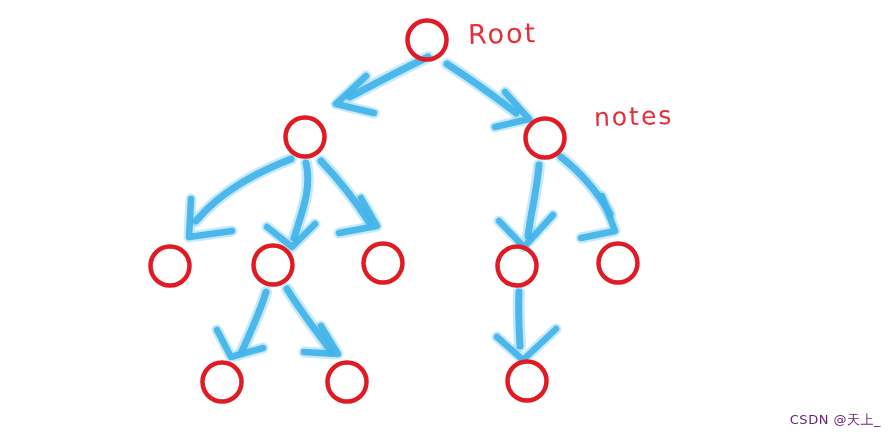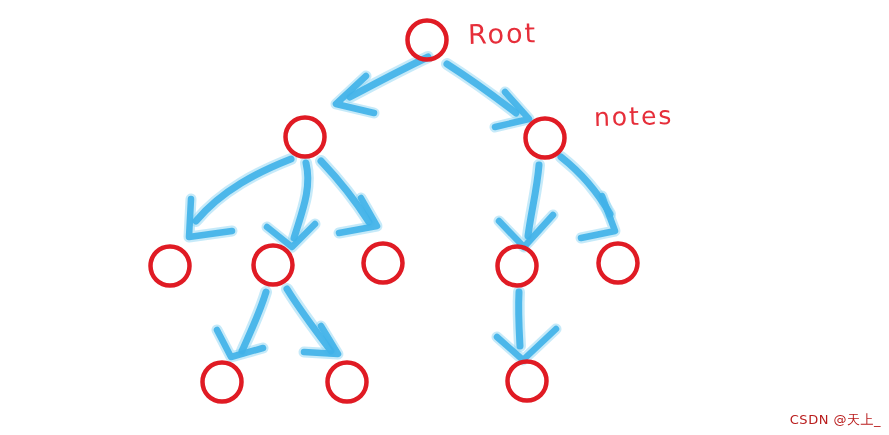--- a/index.html
+++ b/index.html
@@ -103,14 +103,14 @@
       <circle cx="273" cy="265" r="19.5" class="node" stroke="#e01b24" stroke-width="4.5"></circle>
       <circle cx="383" cy="263" r="19.5" class="node" stroke="#e01b24" stroke-width="4.5"></circle>
       <circle cx="517" cy="266" r="19.5" class="node" stroke="#e01b24" stroke-width="4.5"></circle>
       <circle cx="618" cy="263" r="19.5" class="node" stroke="#e01b24" stroke-width="4.5"></circle>
       <circle cx="222" cy="382" r="19.5" class="node" stroke="#e01b24" stroke-width="4.5"></circle>
       <circle cx="347" cy="382" r="19.5" class="node" stroke="#e01b24" stroke-width="4.5"></circle>
       <circle cx="527" cy="381" r="19.5" class="node" stroke="#e01b24" stroke-width="4.5"></circle>
     </svg>
   <div class="hand-label label-root" style="color: rgb(230, 46, 58);">Root</div>
   <div class="hand-label label-notes" style="color: rgb(230, 46, 58);">notes</div>
-  <div class="watermark" style="color: #b91c1c;">CSDN @天上_</div>
+  <div class="watermark" style="color: #701a75;">CSDN @天上_</div>
 </div>
 
 </body></html>

